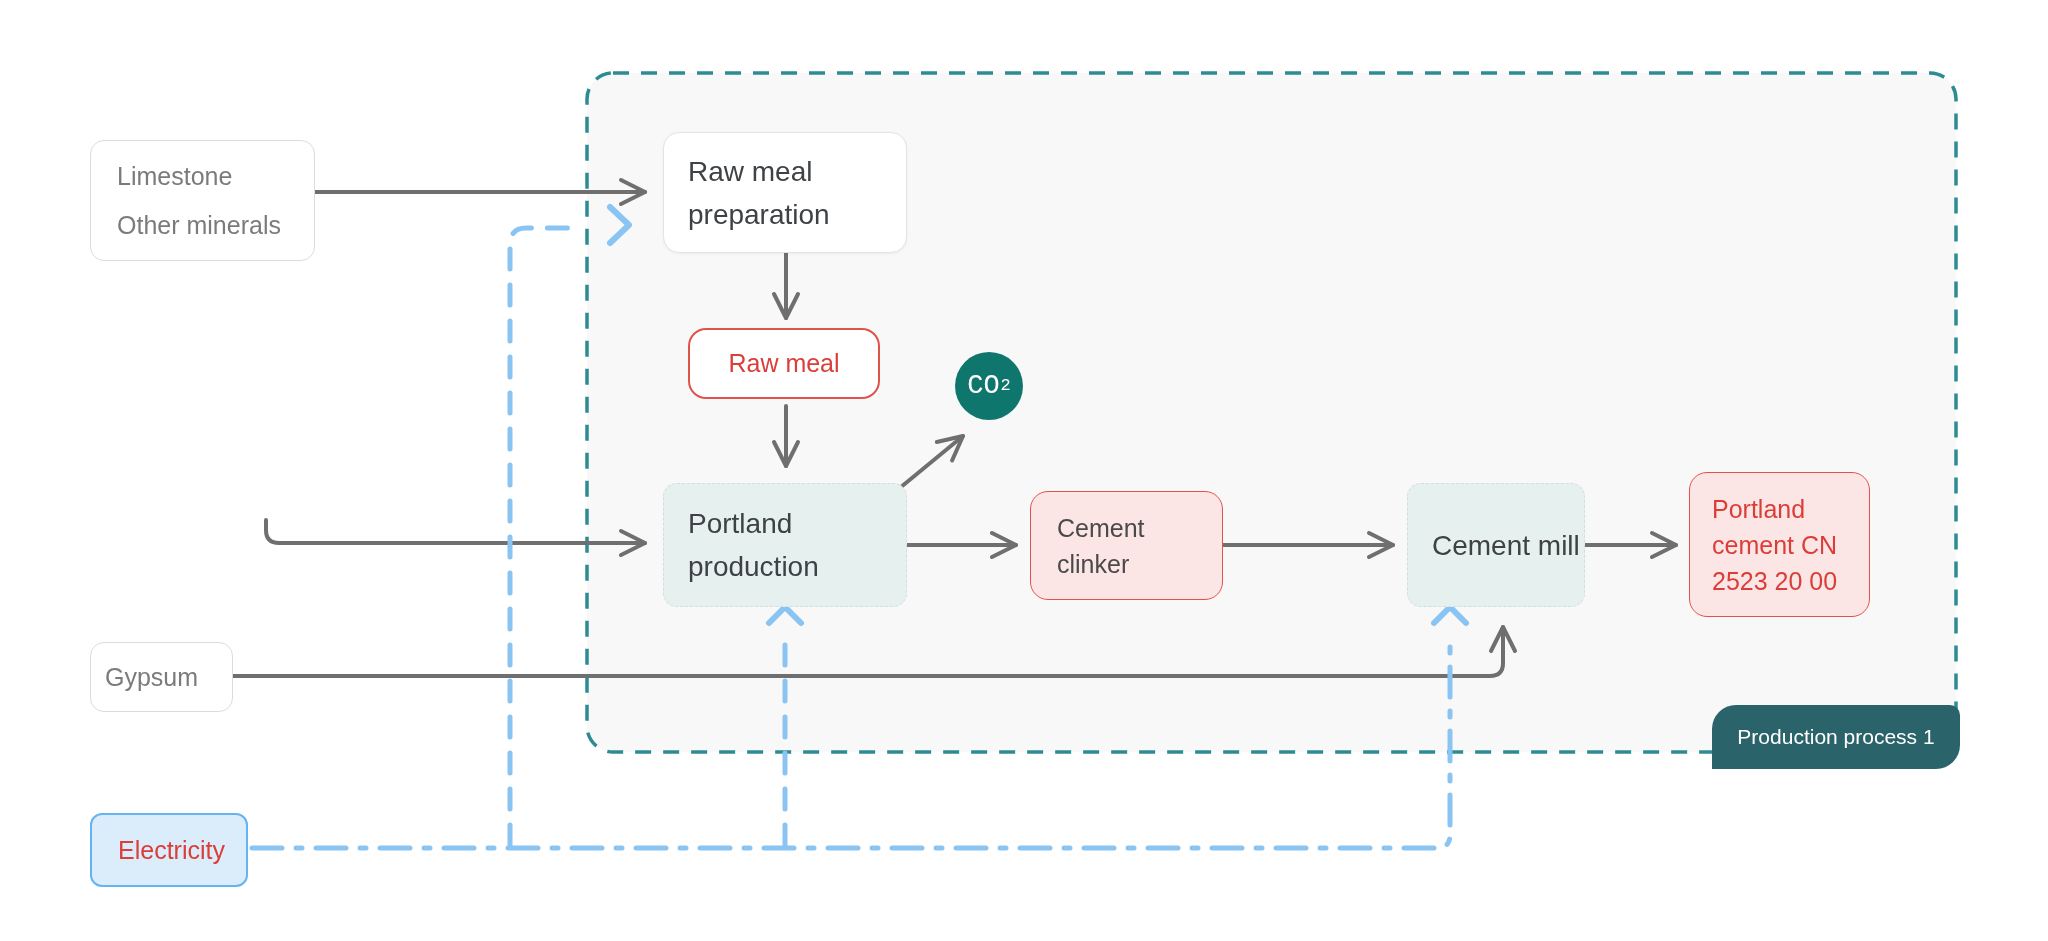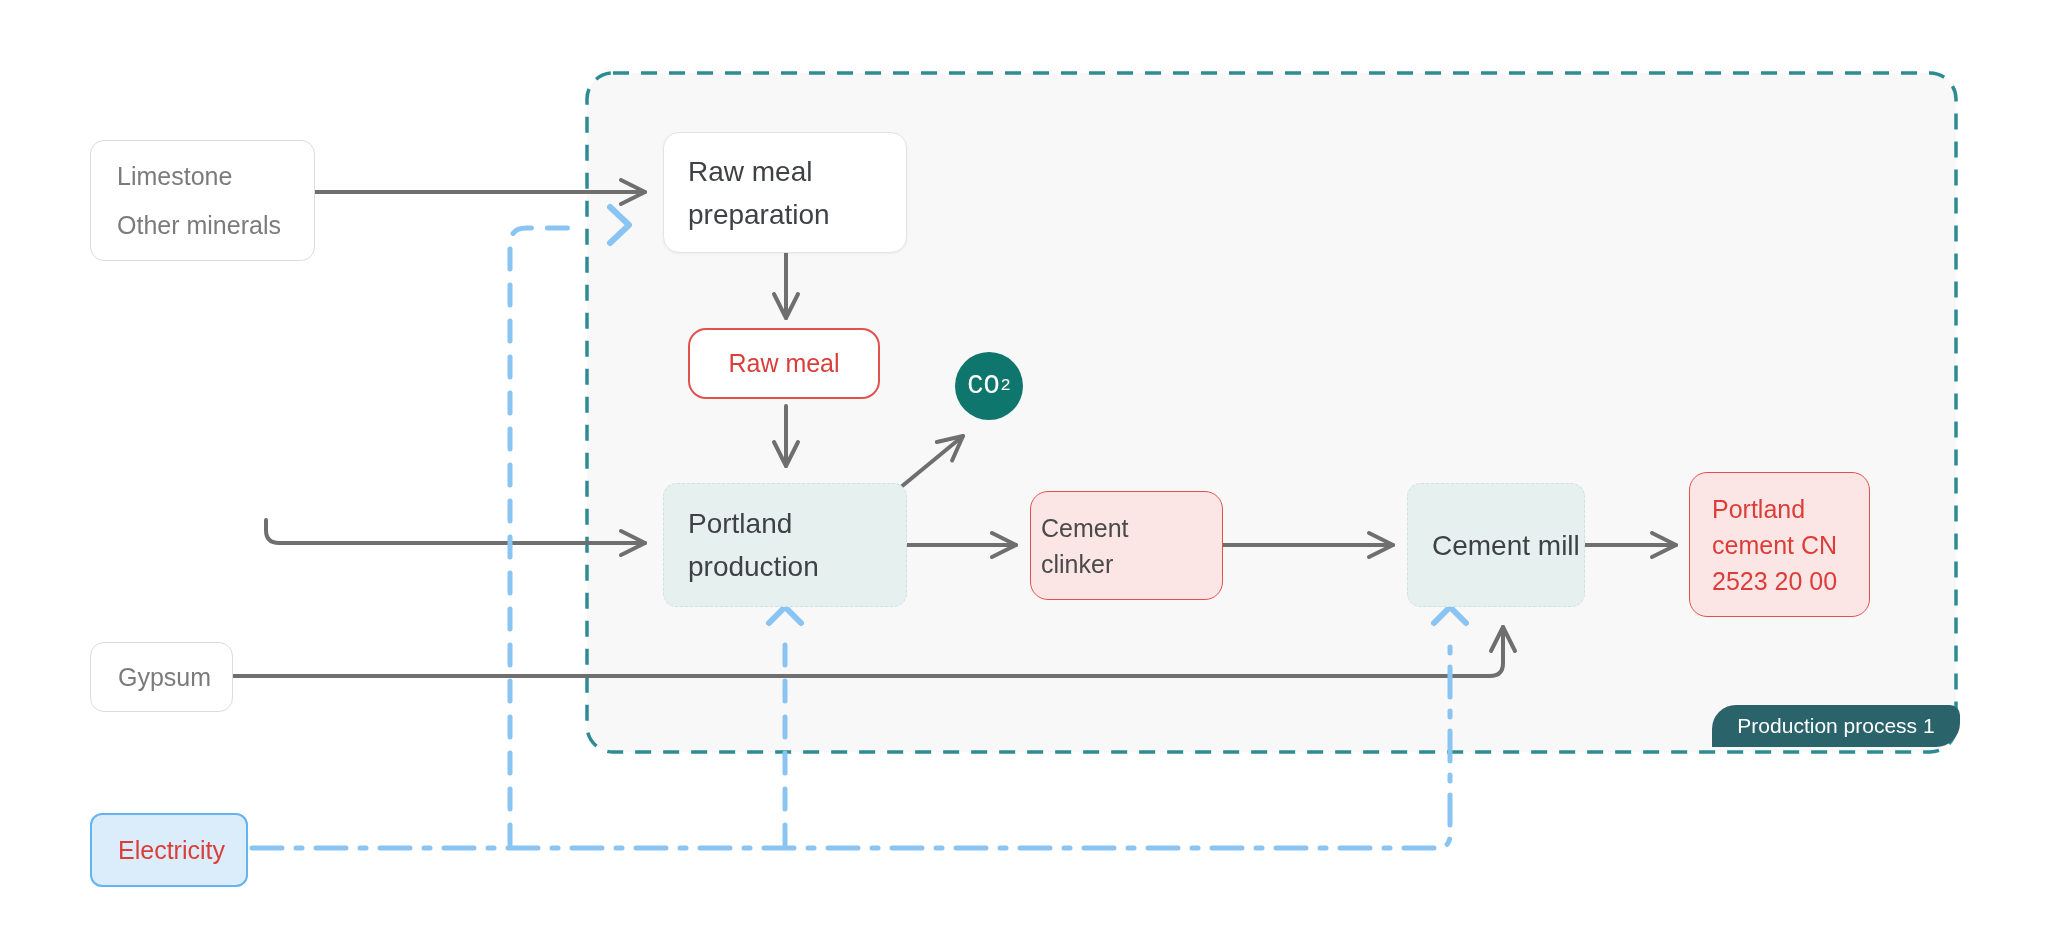--- a/index.html
+++ b/index.html
@@ -21,41 +21,41 @@
   .pink-box{background:#FBE5E5;border:1.5px solid #E2524C;border-radius:18px;}
   .gray-text{color:#7B7B7B;font-size:25px;}
   .red-text{color:#DB3E39;font-size:25px;}
   .dark-bold{color:#3F4245;font-size:28px;font-weight:normal;line-height:43px;}
   .dark-reg{color:#4A4A4A;font-size:25px;line-height:36px;}
 
   .limestone-box{left:90px;top:140px;width:225px;height:121px;padding-left:26px;line-height:49px;}
   .fuels-box{left:89px;top:314px;width:348px;height:206px;border-radius:18px;padding:22px 24px 0 26px;justify-content:flex-start;}
   .fuels-box p{margin:0;line-height:36px;}
   .fuels-box p + p{margin-top:13px;}
-  .gypsum-box{left:90px;top:642px;width:143px;height:70px;padding-left:27px;}
+  .gypsum-box{left:90px;top:642px;width:143px;height:70px;padding-left:14px;}
   .electricity-box{left:90px;top:813px;width:158px;height:74px;padding-left:26px;
     background:#DBECFB;border:2px solid #63B4F1;border-radius:12px;}
 
   .rmp-box{left:663px;top:132px;width:244px;height:121px;padding-left:24px;border-radius:16px;
     background:#ffffff;border:1.5px solid #E4E4E4;box-shadow:0 1px 3px rgba(0,0,0,0.05);}
   .rawmeal-box{left:688px;top:328px;width:192px;height:71px;align-items:center;
     background:#ffffff;border:2px solid #E2524C;border-radius:18px;}
   .clinker-box{left:663px;top:483px;width:244px;height:124px;padding-left:24px;}
-  .cementclinker-box{left:1030px;top:491px;width:193px;height:109px;padding-left:10px;}
+  .cementclinker-box{left:1030px;top:491px;width:193px;height:109px;padding-left:26px;}
   .cementclinker-box .wrapbox{width:115px;}
   .cementmill-box{left:1407px;top:483px;width:178px;height:124px;padding-left:24px;}
   .portland-box{left:1689px;top:472px;width:181px;height:145px;padding-left:22px;}
   .portland-box .wrapbox{width:140px;line-height:36px;}
 
   .co2-circle{left:955px;top:352px;width:68px;height:68px;border-radius:50%;
     background:#0f766e;color:#ffffff;font-size:27px;display:flex;align-items:center;
     justify-content:center;z-index:2;font-family:Liberation Mono, monospace;}
   .co2-circle sub{font-size:17px;line-height:0;margin-left:1px;}
 
-  .process-badge{left:1712px;top:705px;width:248px;height:42px;background:#2B636B;
+  .process-badge{left:1712px;top:705px;width:248px;height:64px;background:#2B636B;
     color:#ffffff;font-size:21px;display:flex;align-items:center;justify-content:center;
     border-radius:24px 10px 24px 0;z-index:2;}
 </style>
 </head>
 <body>
 
 <div class="stage">
 
   <div class="abs process-area"></div>
 

